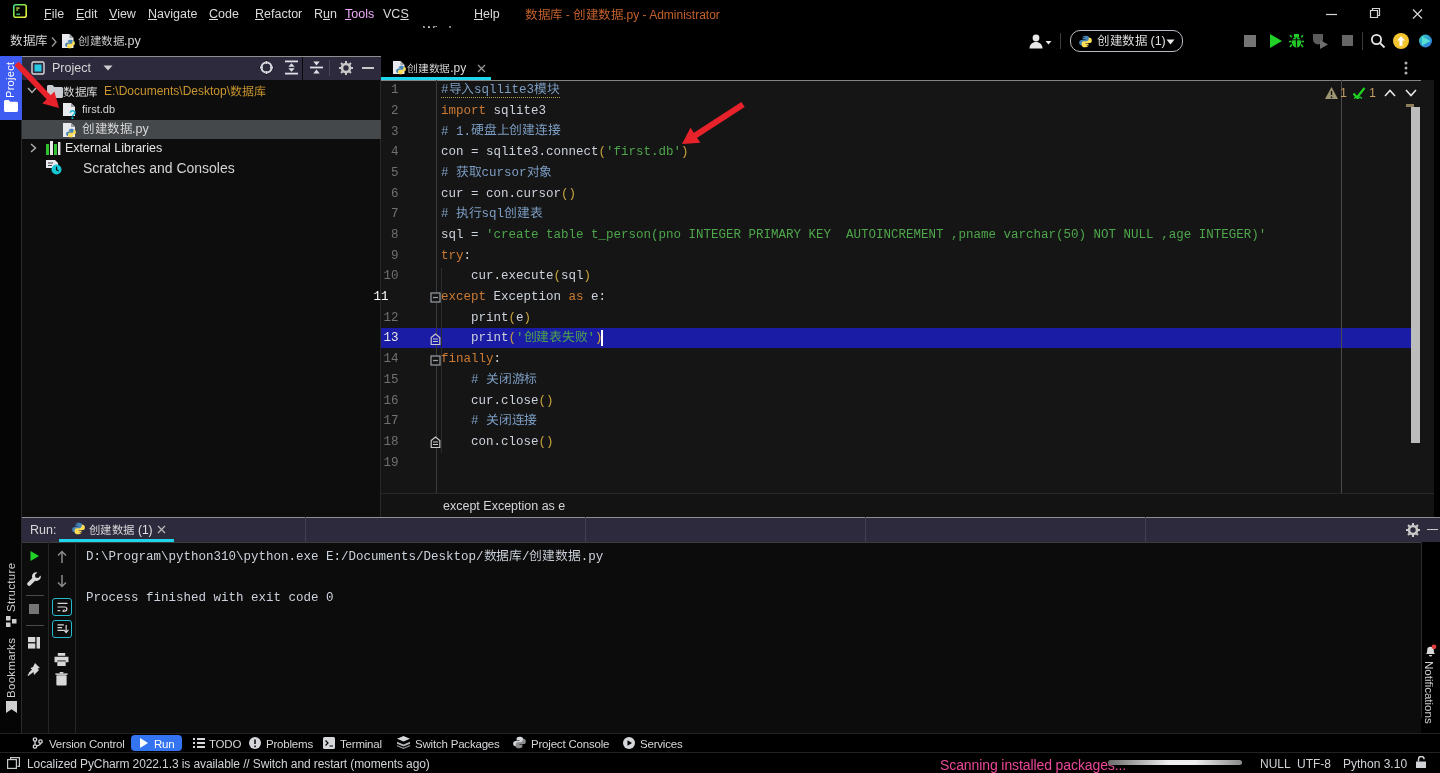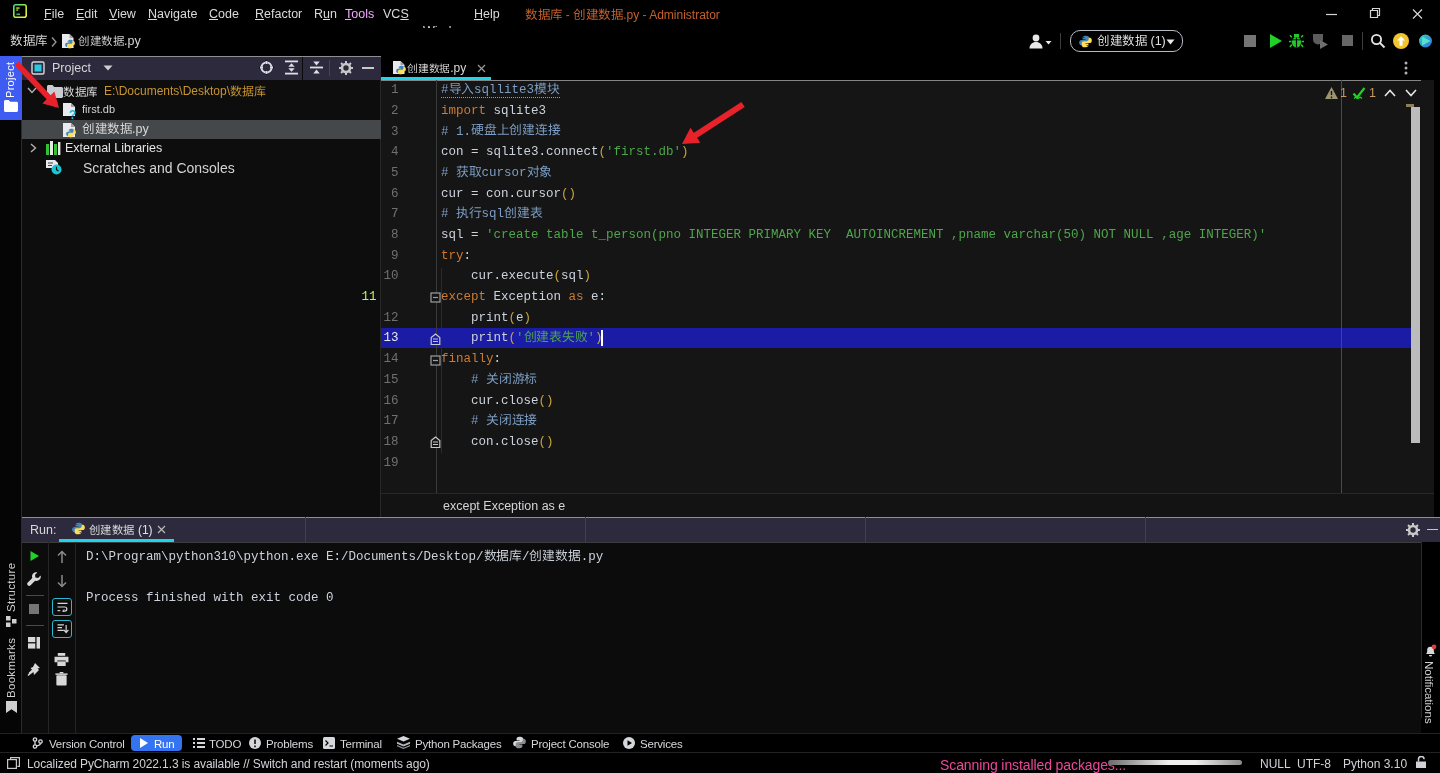--- a/index.html
+++ b/index.html
@@ -411,21 +411,21 @@
 <div class="ln" style="left:381px;top:80.3px;color:#707070">1</div>
 <div class="ln" style="left:381px;top:100.98px;color:#707070">2</div>
 <div class="ln" style="left:381px;top:121.66px;color:#707070">3</div>
 <div class="ln" style="left:381px;top:142.34px;color:#707070">4</div>
 <div class="ln" style="left:381px;top:163.02px;color:#707070">5</div>
 <div class="ln" style="left:381px;top:183.7px;color:#707070">6</div>
 <div class="ln" style="left:381px;top:204.38px;color:#707070">7</div>
 <div class="ln" style="left:381px;top:225.06px;color:#707070">8</div>
 <div class="ln" style="left:381px;top:245.74px;color:#707070">9</div>
 <div class="ln" style="left:381px;top:266.42px;color:#707070">10</div>
-<div class="ln" style="left:359px;top:287.1px;color:#bef264">11</div>
+<div class="ln" style="left:371px;top:287.1px;color:#ffffff">11</div>
 <div class="ln" style="left:381px;top:307.78px;color:#707070">12</div>
 <div class="ln" style="left:381px;top:328.46px;color:#e8e8e8">13</div>
 <div class="ln" style="left:381px;top:349.14px;color:#707070">14</div>
 <div class="ln" style="left:381px;top:369.82px;color:#707070">15</div>
 <div class="ln" style="left:381px;top:390.5px;color:#707070">16</div>
 <div class="ln" style="left:381px;top:411.18px;color:#707070">17</div>
 <div class="ln" style="left:381px;top:431.86px;color:#707070">18</div>
 <div class="ln" style="left:381px;top:452.54px;color:#707070">19</div>
 <div class="ab" style="left:601px;top:330px;width:1.6px;height:16px;background:#fff"></div>
 <svg class="ab" style="left:430px;top:292.4px" width="11" height="11" viewBox="0 0 11 11">
@@ -598,21 +598,21 @@
 <svg class="ab" style="left:323px;top:737px" width="12" height="12" viewBox="0 0 12 12" fill="#d5d7da">
 <rect x="0" y="0" width="12" height="12" rx="1.5"></rect>
     <path d="M2.5 3.5l2.5 2.5-2.5 2.5M6.5 9h3.5" stroke="#000" stroke-width="1.2" fill="none"></path>
   </svg>
 <span class="ab" style="left:340px;top:738px;font-size:11.5px;color:#d5d7da;letter-spacing:-0.2px">Terminal</span>
 <svg class="ab" style="left:397px;top:736px" width="13" height="13" viewBox="0 0 13 13" fill="#d5d7da">
 <path d="M6.5 0L13 2.8 6.5 5.6 0 2.8z"></path>
     <path d="M0 5.8l6.5 2.8L13 5.8v2L6.5 10.6 0 7.8z" opacity=".85"></path>
     <path d="M0 9l6.5 2.8L13 9v1.2L6.5 13 0 10.2z" opacity=".7"></path>
   </svg>
-<span class="ab" style="left:415px;top:738px;font-size:11.5px;color:#d5d7da;letter-spacing:-0.2px">Python Packages</span>
+<span class="ab" style="left:415px;top:738px;font-size:11.5px;color:#d5d7da;letter-spacing:-0.2px">Switch Packages</span>
 <svg class="ab" style="left:513px;top:736px" width="13" height="13" viewBox="0 0 24 24">
 <path fill="#d5d7da" d="M11.9 1.6c-4.2 0-5.3 1.9-5.3 3.9v2.7h5.5v.9H4.3c-2.1 0-4 1.6-4 4.9 0 3.3 1.7 5 3.8 5h1.9v-2.5c0-2.3 2-4.1 4.3-4.1h5.2c1.9 0 3.5-1.6 3.5-3.6V5.5c0-1.9-1.7-3.4-3.6-3.7-1.2-.2-2.4-.2-3.5-.2z"></path>
 <path fill="#8a8c8e" d="M12.1 22.4c4.2 0 5.3-1.9 5.3-3.9v-2.7h-5.5v-.9h7.8c2.1 0 4-1.6 4-4.9 0-3.3-1.7-5-3.8-5H18v2.5c0 2.3-2 4.1-4.3 4.1H8.5c-1.9 0-3.5 1.6-3.5 3.6v3.5c0 1.9 1.7 3.4 3.6 3.7 1.2.2 2.4.2 3.5.2z"></path>
   </svg>
 <span class="ab" style="left:531px;top:738px;font-size:11.5px;color:#d5d7da;letter-spacing:-0.2px">Project Console</span>
 <svg class="ab" style="left:623px;top:737px" width="12" height="12" viewBox="0 0 12 12">
 <circle cx="6" cy="6" r="6" fill="#d5d7da"></circle>
     <path d="M4.5 3.2L9 6l-4.5 2.8z" fill="#000"></path>
   </svg>
 <span class="ab" style="left:640px;top:738px;font-size:11.5px;color:#d5d7da;letter-spacing:-0.2px">Services</span>

